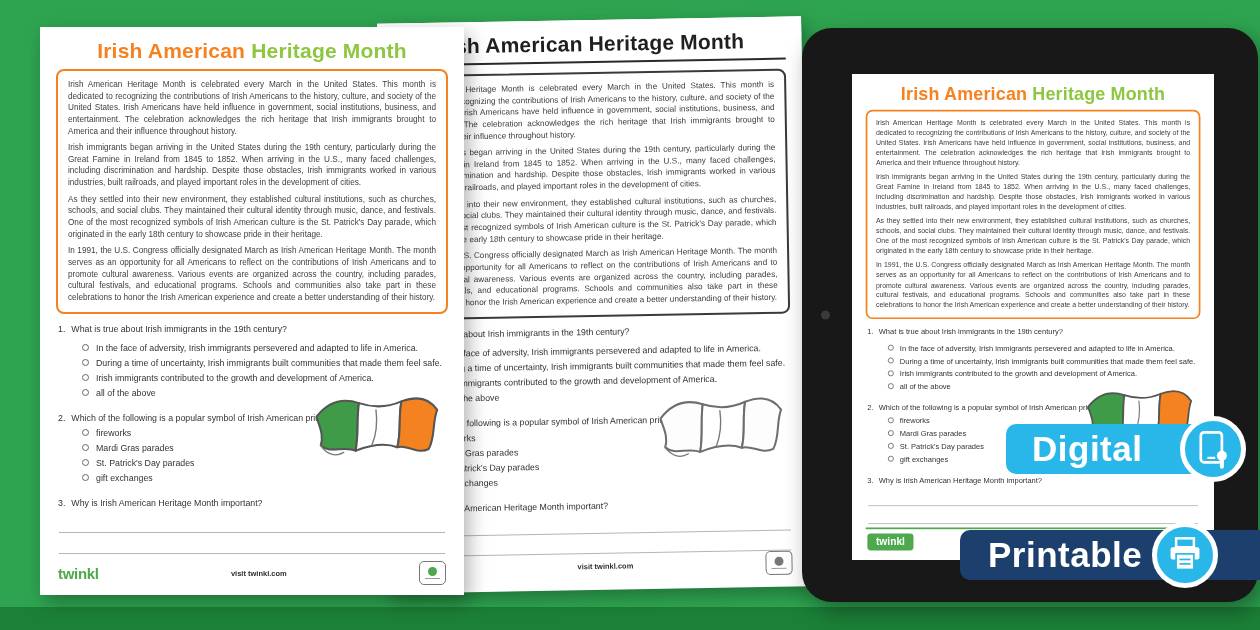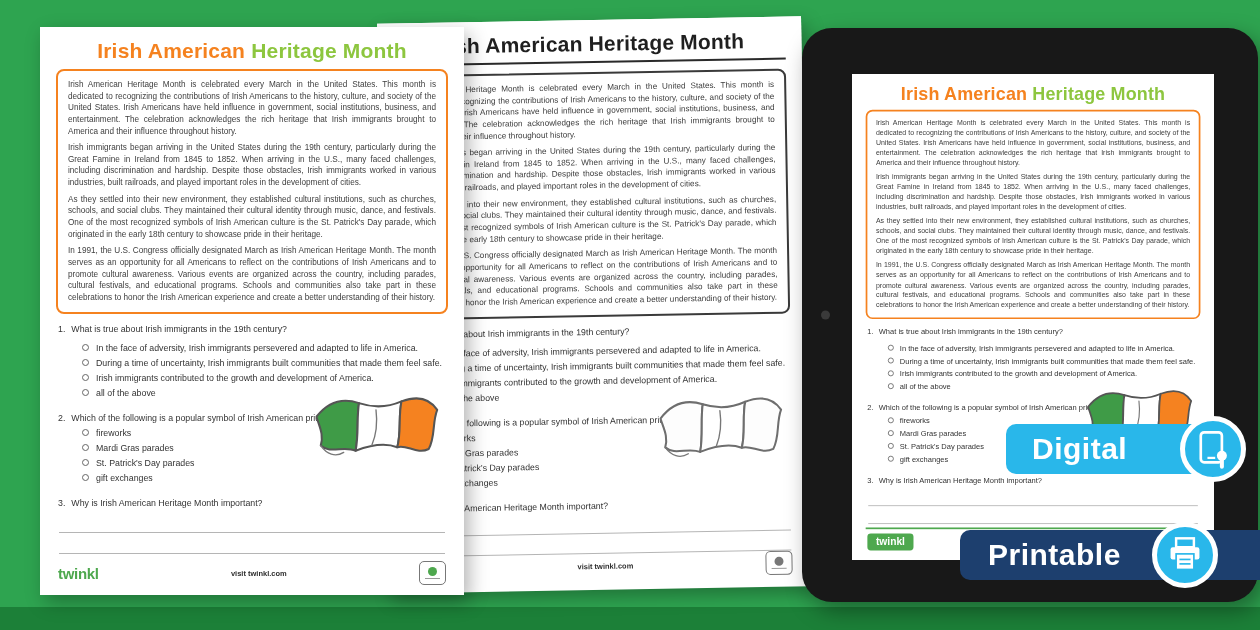--- a/index.html
+++ b/index.html
@@ -68,21 +68,21 @@
   
   .variant-bw .t-orange, .variant-bw .t-green { color:#1f1f1f; }
   .variant-bw .ws-title { border-bottom:2px solid #2a2a2a; padding-bottom:5px; margin-bottom:9px; }
   .variant-bw .intro-box { border-color:#3a3a3a; border-width:2px; }
   .variant-bw .f-green, .variant-bw .f-orange { fill:#fdfdfd; }
   .variant-bw .flag path { stroke:#6e6e6e; }
   .variant-bw .logo-text { color:#3a3a3a; }
   .variant-bw .qb-dot { background:#777; }
 
   
-  .promo-badge { position:absolute; color:#fff; font-weight:600; font-size:30px; letter-spacing:.5px;
+  .promo-badge { position:absolute; color:#fff; font-weight:600; font-size:35px; letter-spacing:.5px;
                  display:flex; align-items:center; border-radius:10px; z-index:6; }
   #badge-digital   { left:1006px; top:424px; width:226px; height:50px; background:var(--badge-cyan,#29B7EA); padding-left:26px; }
   #badge-printable { left:960px;  top:530px; width:332px; height:50px; background:var(--badge-navy,#1D3F6E); padding-left:28px; }
   .promo-icon { position:absolute; width:66px; height:66px; border-radius:50%;
                 background:var(--badge-cyan,#29B7EA); border:5px solid #fff; z-index:7;
                 display:flex; align-items:center; justify-content:center; }
   #digital-icon   { left:1180px; top:416px; }
   #printable-icon { left:1152px; top:522px; }
   .promo-icon svg { width:40px; height:40px; }
   .pi-line { stroke:var(--badge-cyan,#29B7EA); }

